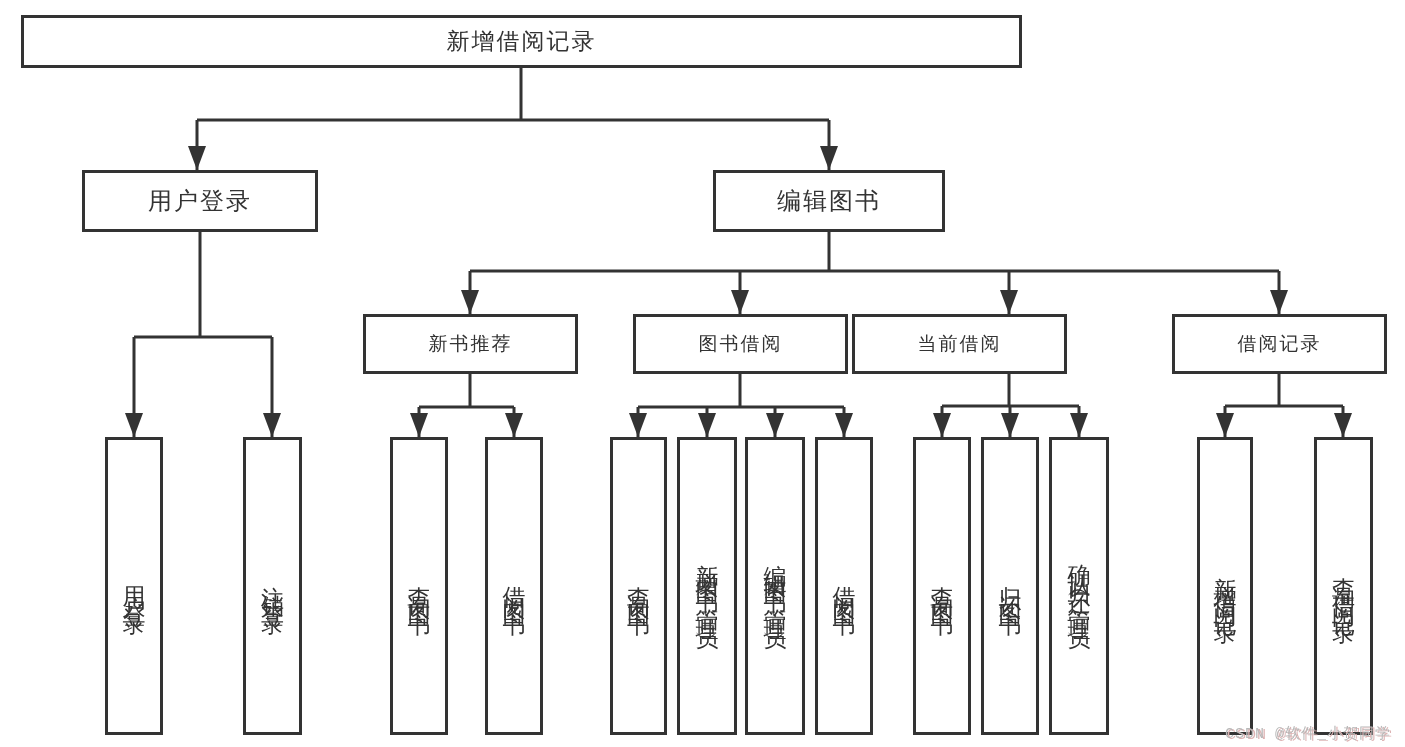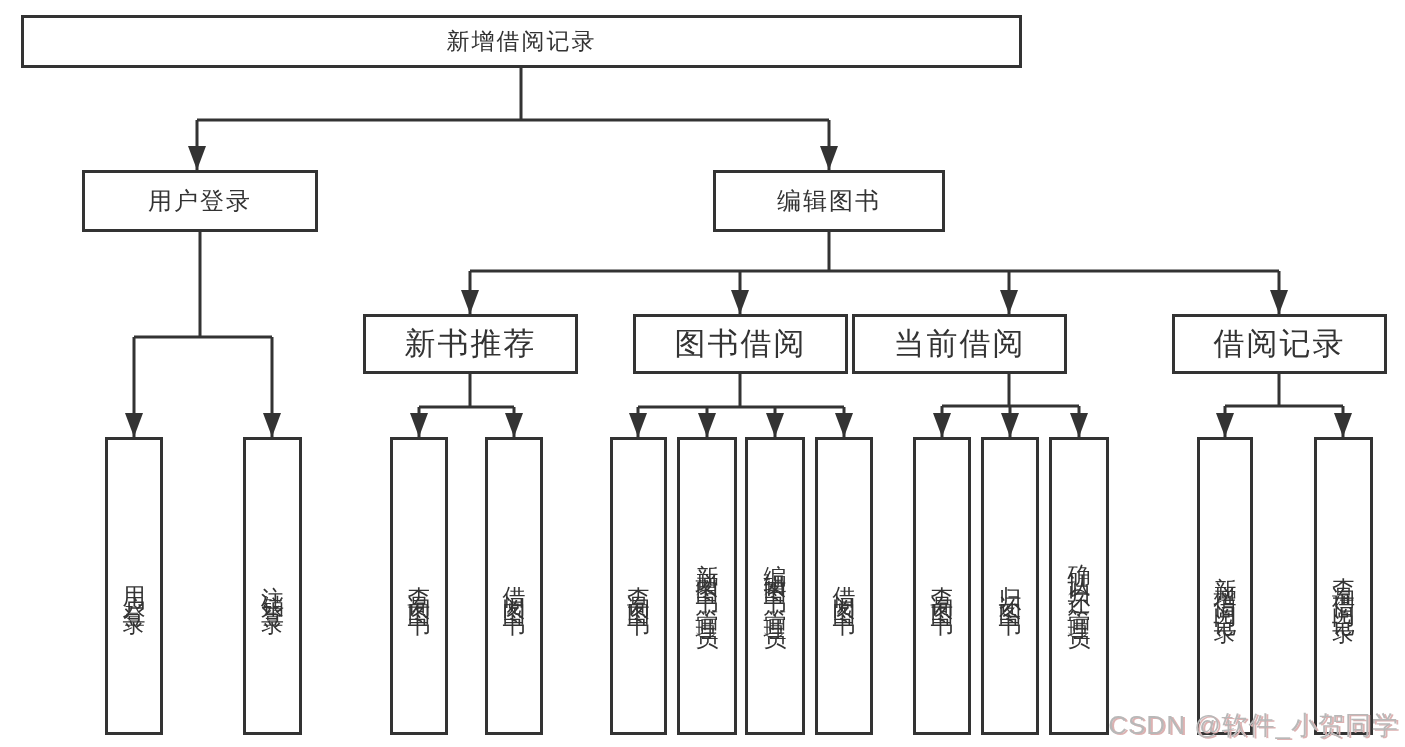--- a/index.html
+++ b/index.html
@@ -18,21 +18,21 @@
     background:#ffffff;
     border:3px solid #333333;
     box-sizing:border-box;
     display:flex;align-items:center;justify-content:center;
     color:#333333;
   }
   .root{left:21px;top:15px;width:1001px;height:53px;font-size:23px;letter-spacing:2px;}
   .lv2{top:170px;height:62px;font-size:24px;letter-spacing:2px;}
   .login{left:82px;width:236px;}
   .mgmt{left:713px;width:232px;}
-  .lv3{top:314px;width:215px;height:60px;font-size:31px;letter-spacing:2px;}
+  .lv3{top:314px;width:215px;height:60px;font-size:19px;letter-spacing:2px;}
   .sec1{left:363px;}
   .sec2{left:633px;font-family:Liberation Mono, monospace;}
   .sec3{left:852px;}
   .sec4{left:1172px;}
   .leaf{top:437px;height:298px;font-size:23px;}
   .vtext{
     writing-mode:vertical-rl;
     text-orientation:mixed;
     letter-spacing:9px;
     line-height:1;
@@ -46,26 +46,27 @@
   .l6{left:677px;width:60px;}
   .l7{left:745px;width:60px;}
   .l8{left:815px;width:58px;}
   .l9{left:913px;width:58px;}
   .l10{left:981px;width:58px;}
   .l11{left:1049px;width:60px;}
   .l12{left:1197px;width:56px;}
   .l13{left:1314px;width:59px;}
   .watermark{
     position:absolute;
-    right:6px;bottom:4px;
-    font-size:26px;
+    right:14px;bottom:4px;
+    font-size:15px;
     color:#b8b8b8;
     text-shadow:2px 1px 0 #ddb2b2;
     letter-spacing:1px;
     white-space:nowrap;
+    font-family:Liberation Mono, monospace;
   }
 </style>
 </head>
 <body>
 
 <div class="canvas">
 
   <svg class="wires" viewBox="0 0 1405 747" aria-hidden="true">
     <path class="wire" d="M521 68V120M197 120H829M197 120V170M829 120V170M200 232V337M134 337H272M134 337V437M272 337V437M829 232V271M470 271H1279M470 271V314M740 271V314M1009 271V314M1279 271V314M470 374V407M419 407H514M419 407V437M514 407V437M740 374V407M638 407H844M638 407V437M707 407V437M775 407V437M844 407V437M1009 374V406M942 406H1079M942 406V437M1010 406V437M1079 406V437M1279 374V406M1225 406H1343M1225 406V437M1343 406V437"></path>
     <path class="head" d="M188 146h18l-9 24zM820 146h18l-9 24zM461 290h18l-9 24zM731 290h18l-9 24zM1000 290h18l-9 24zM1270 290h18l-9 24zM125 413h18l-9 24zM263 413h18l-9 24zM410 413h18l-9 24zM505 413h18l-9 24zM629 413h18l-9 24zM698 413h18l-9 24zM766 413h18l-9 24zM835 413h18l-9 24zM933 413h18l-9 24zM1001 413h18l-9 24zM1070 413h18l-9 24zM1216 413h18l-9 24zM1334 413h18l-9 24z"></path>

